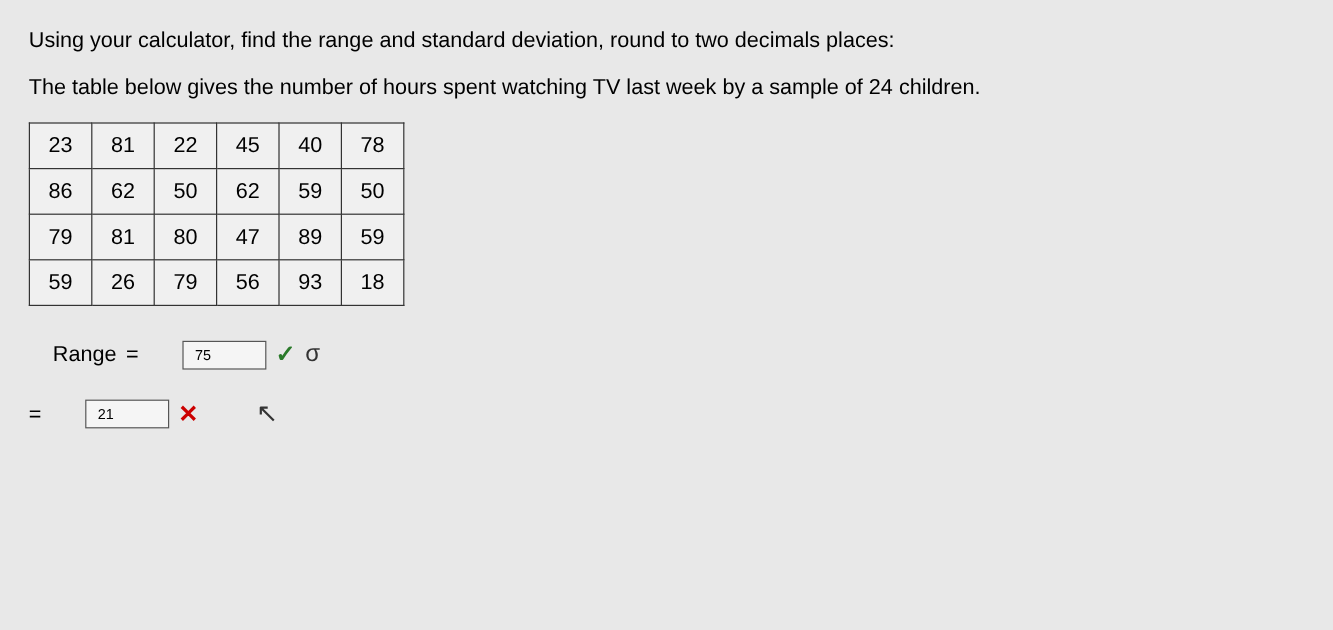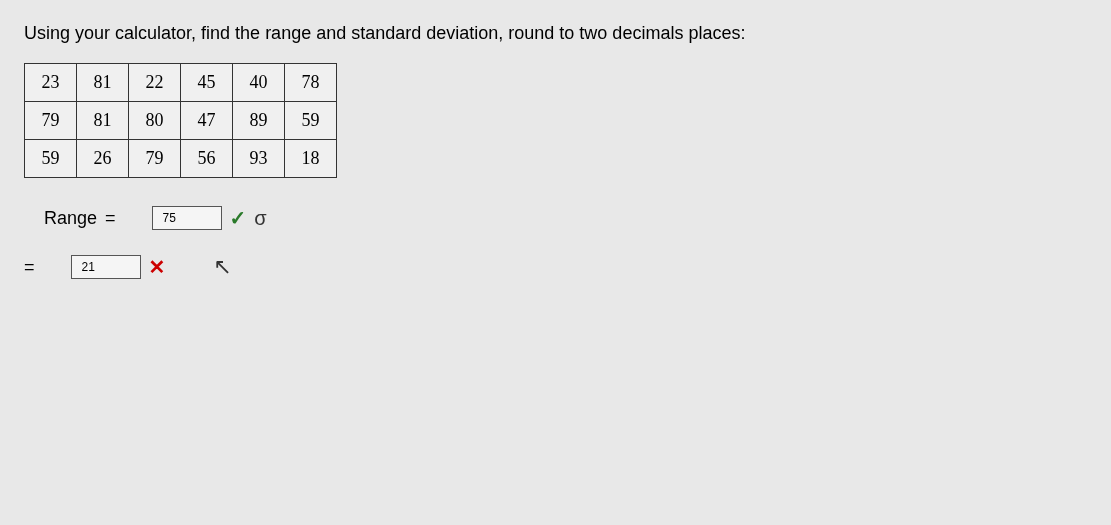--- a/index.html
+++ b/index.html
@@ -33,21 +33,20 @@
     }
 
     table td {
       border: 1px solid #333;
       width: 52px;
       height: 38px;
       text-align: center;
       font-size: 18px;
       background-color: #f0f0f0;
       padding: 4px 8px;
-      font-family: Liberation Serif, serif;
     }
 
     .answer-row {
       display: flex;
       align-items: center;
       margin-bottom: 24px;
       gap: 8px;
     }
 
     .answer-label {
@@ -90,32 +89,41 @@
       font-size: 22px;
       color: #333;
       margin-left: 40px;
     }
   </style>
 </head>
 <body>
 
 <div>
   <p class="instructions">Using your calculator, find the range and standard deviation, round to two decimals places:</p>
+  <p class="instructions">The table below gives the number of hours spent watching TV last week by a sample of 24 children.</p>
 </div>
 
 <div class="table-container">
   <table>
     <tbody id="table-body">
     <tr>
           <td>23</td>
           <td>81</td>
           <td>22</td>
           <td>45</td>
           <td>40</td>
           <td>78</td>
+        </tr>
+        <tr>
+          <td>86</td>
+          <td>62</td>
+          <td>50</td>
+          <td>62</td>
+          <td>59</td>
+          <td>50</td>
         </tr>
         <tr>
           <td>79</td>
           <td>81</td>
           <td>80</td>
           <td>47</td>
           <td>89</td>
           <td>59</td>
         </tr>
         <tr>

